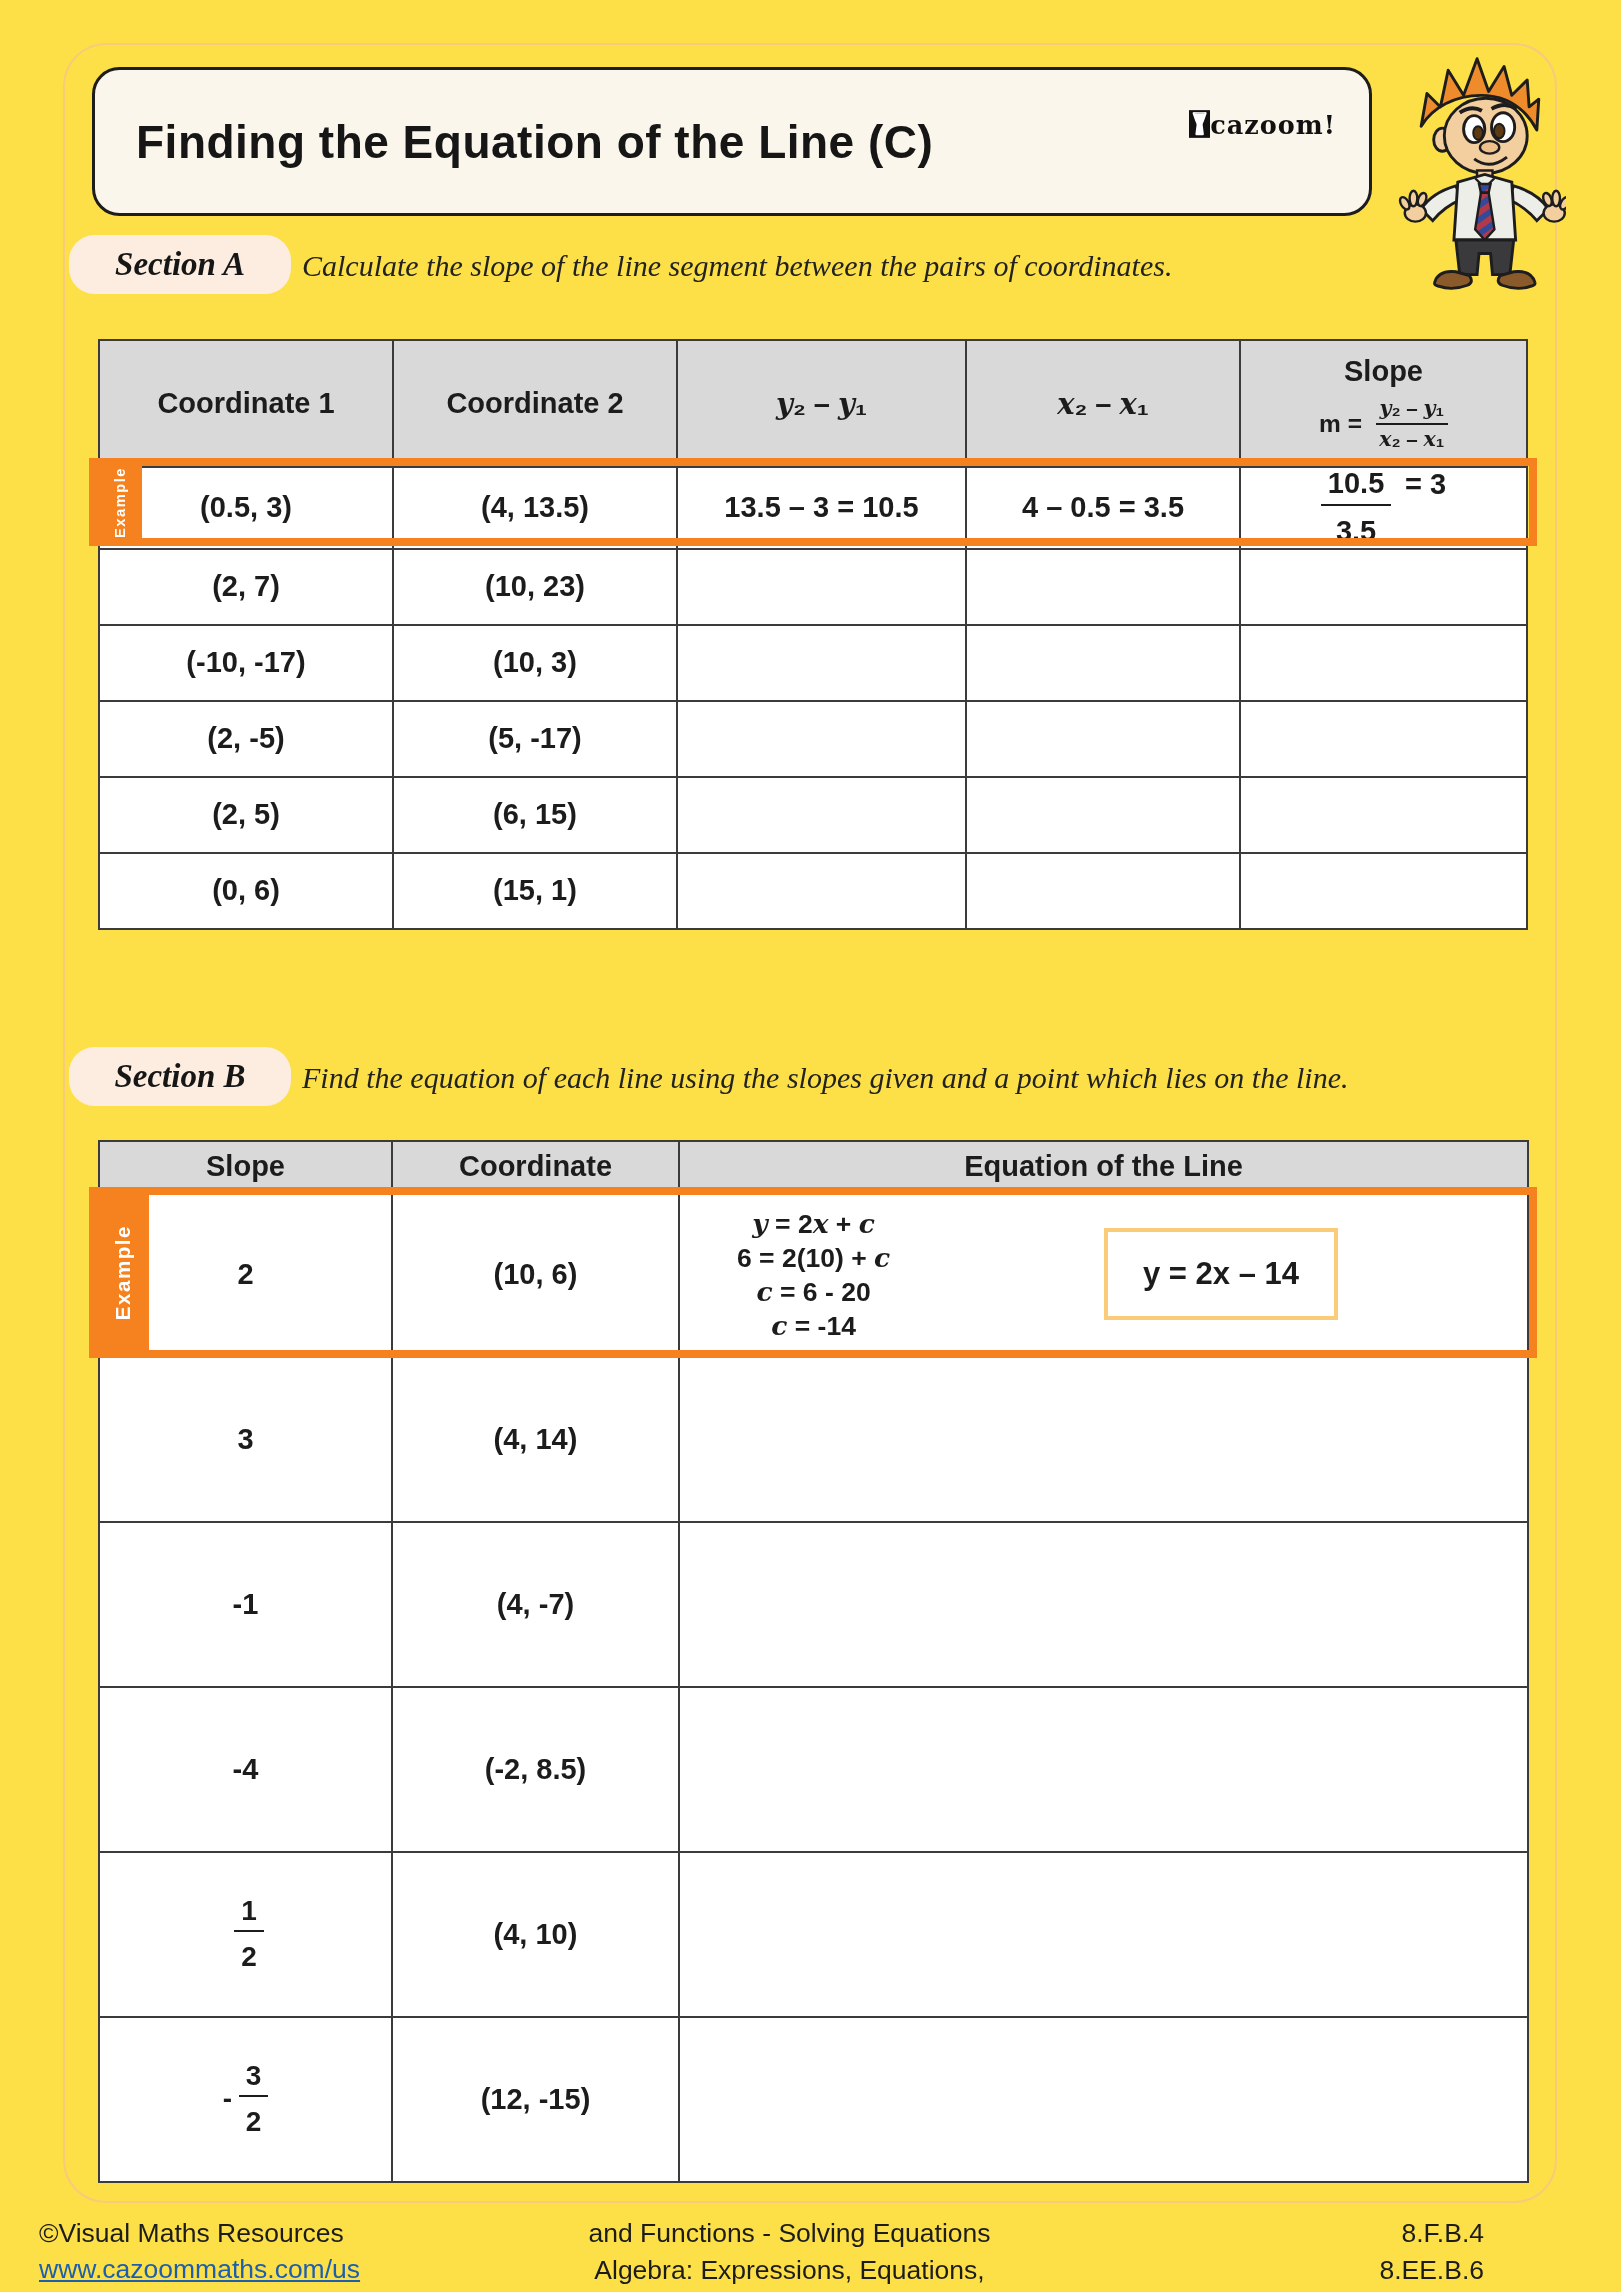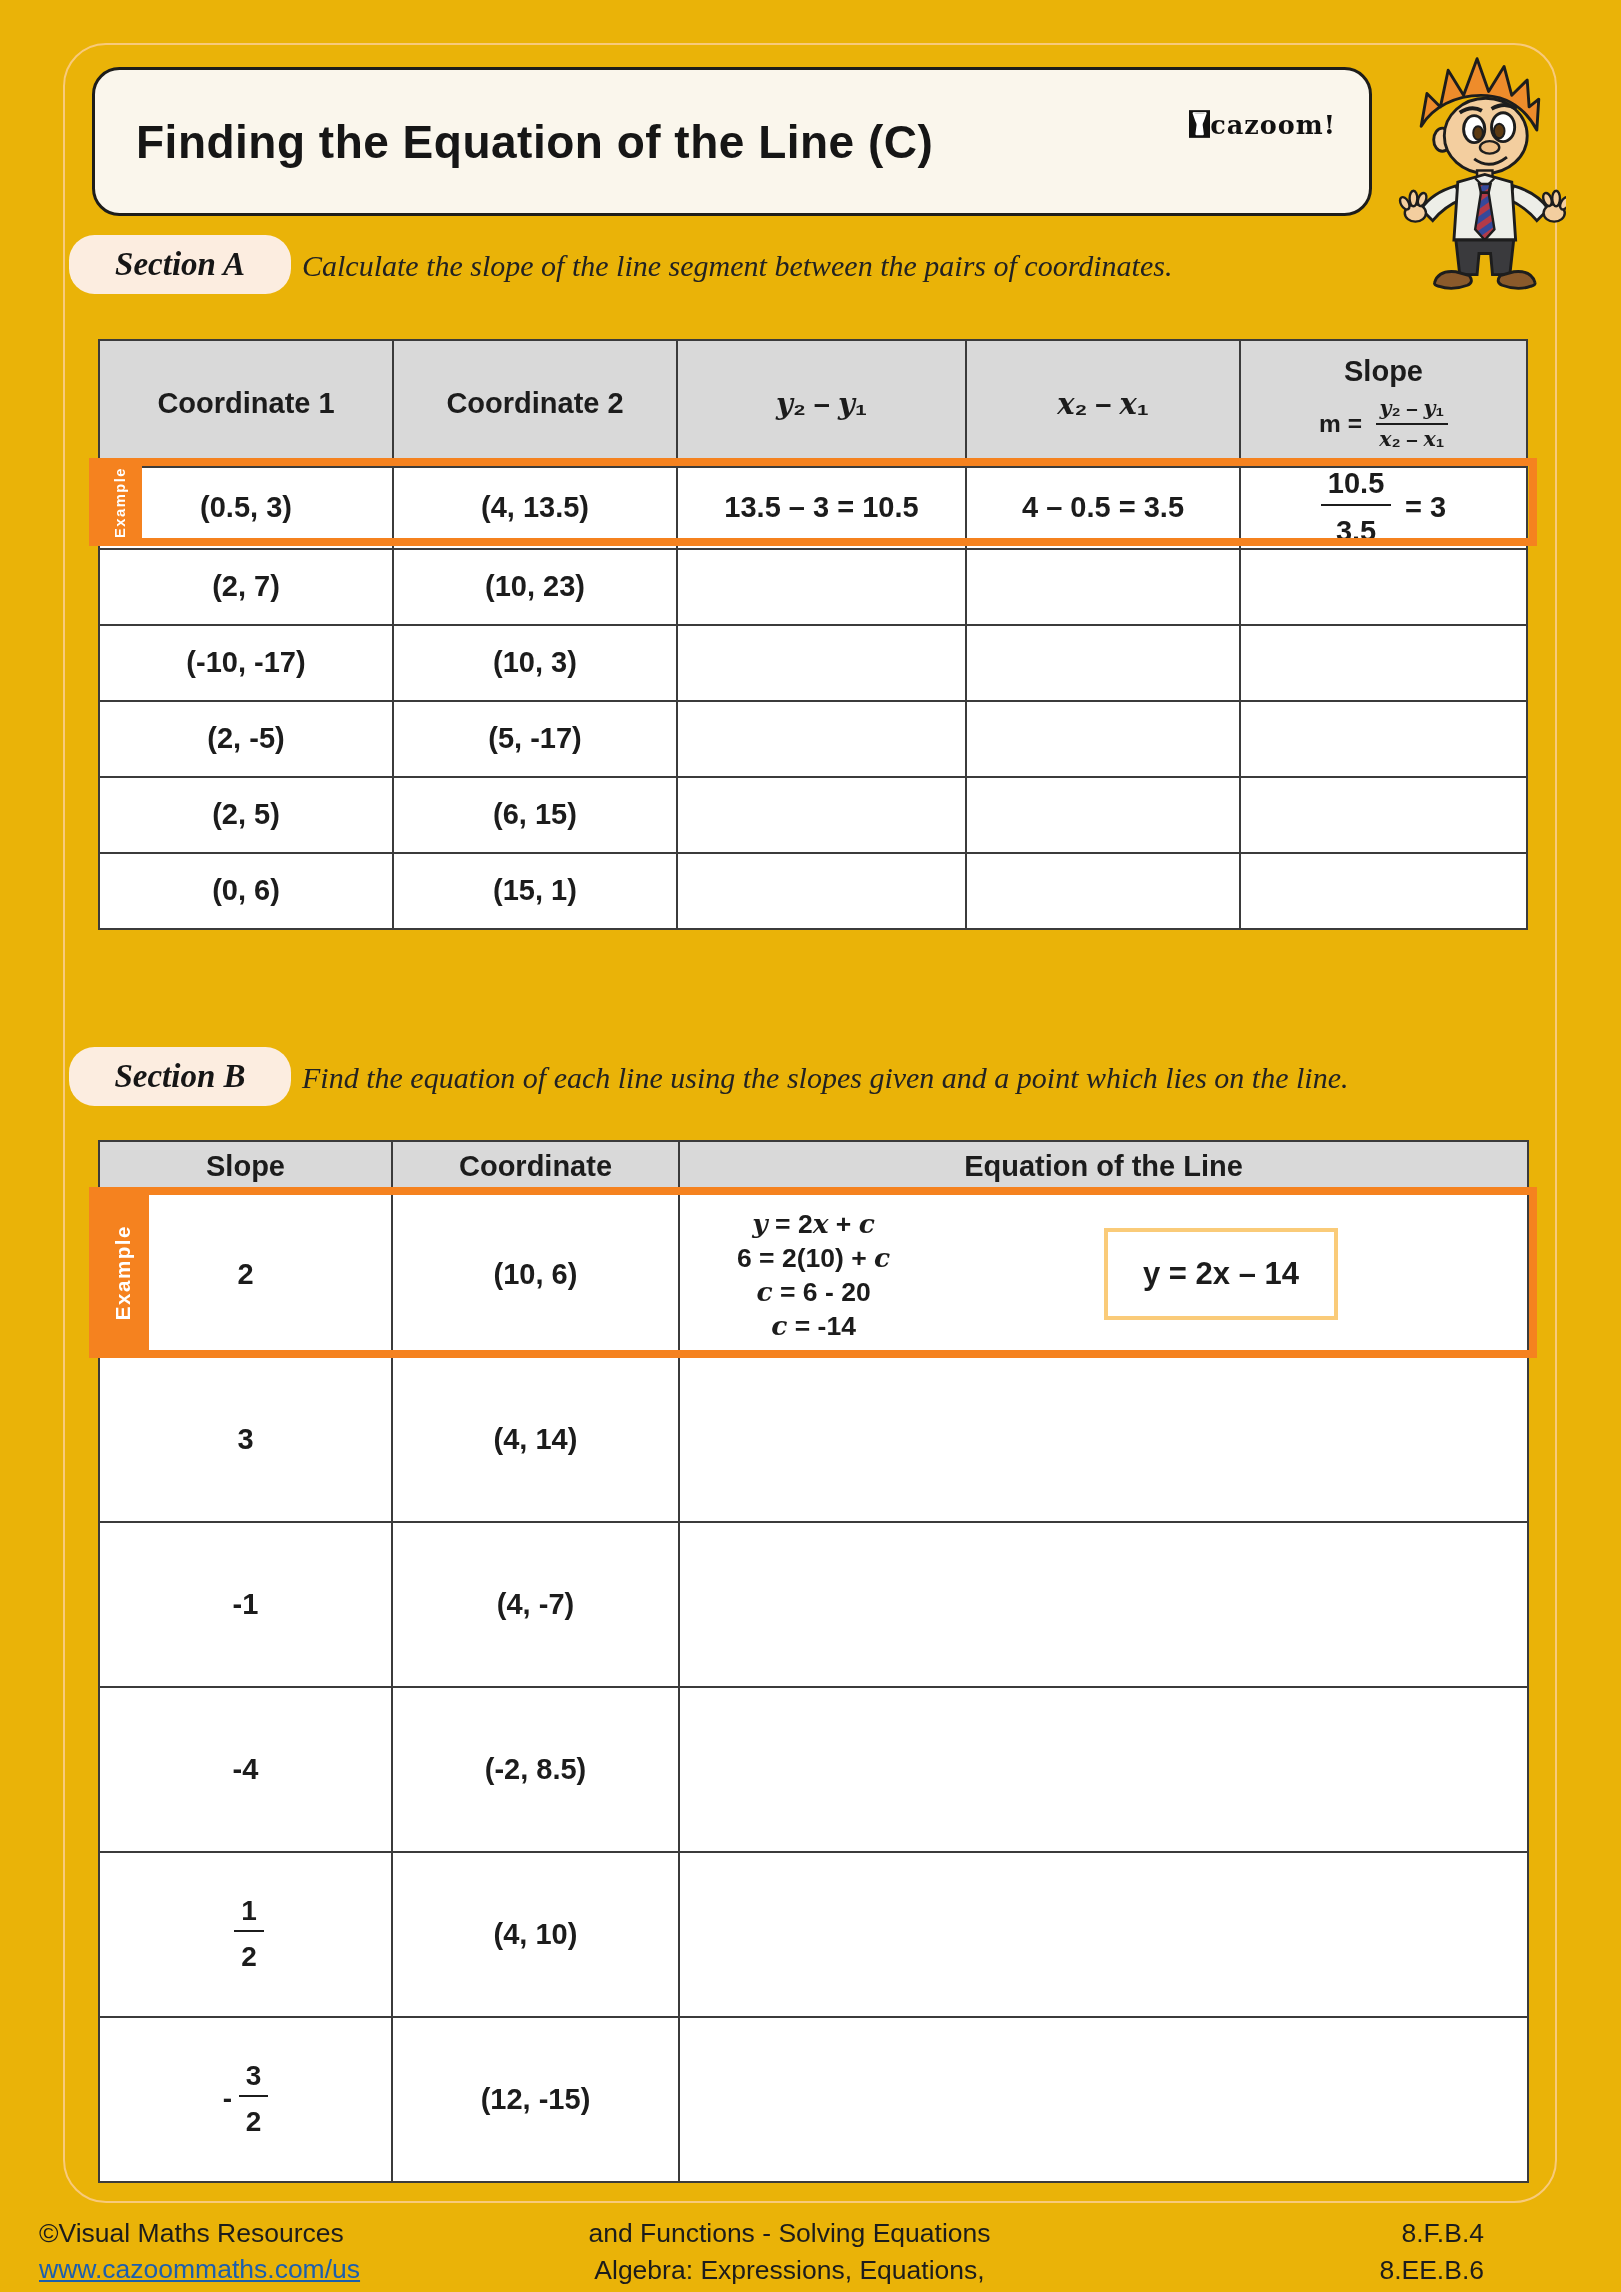--- a/index.html
+++ b/index.html
@@ -1,16 +1,16 @@
 <!DOCTYPE html>
 <html><head>
 <meta charset="utf-8">
 <style>
   html,body{margin:0;padding:0;background:#ffffff;}
-  .sheet{position:relative;width:1621px;height:2293px;background:#eab308;overflow:hidden;
+  .sheet{position:relative;width:1621px;height:2293px;background:#fde047;overflow:hidden;
          font-family:"Liberation Sans","DejaVu Sans",sans-serif;color:#1c1c1c;}
 
   
   .frame{position:absolute;left:63px;top:43px;width:1490px;height:2156px;
          border:2.9px solid #F8CA7B;border-radius:43px;}
 
   
   .title-box{position:absolute;left:92px;top:67px;width:1280px;height:149px;background:#FAF6EC;
              border:3.9px solid #1d1d1b;border-radius:27.4px;display:flex;align-items:center;box-sizing:border-box;}
   .title-text{font-size:46px;font-weight:bold;margin-left:41px;letter-spacing:0.5px;color:#161616;}
@@ -43,21 +43,21 @@
   #tableB tr.exrow{height:165px;}
   #tableB tr.drow{height:165px;}
 
   
   .mv{font-family:"DejaVu Serif","Liberation Serif",serif;font-style:italic;font-weight:bold;}
   .slope-head{display:flex;flex-direction:column;align-items:center;gap:7.8px;}
   .mrow{display:flex;align-items:center;gap:13.7px;font-size:24.5px;}
   .sfrac{display:inline-flex;flex-direction:column;align-items:center;font-size:20.6px;line-height:1.2;}
   .sfrac .fnum{border-bottom:2.5px solid #1c1c1c;padding:0 3.9px 2px;}
   .sfrac .fden{padding-top:2px;}
-  .exfrac{display:flex;align-items:center;justify-content:center;gap:13.7px;font-size:29px;}
+  .exfrac{display:flex;justify-content:center;gap:13.7px;font-size:29px;}
   .frac{display:inline-flex;flex-direction:column;align-items:center;line-height:1.1;}
   .frac .fnum{border-bottom:2.9px solid #1c1c1c;padding:0 6.9px 3.9px;}
   .frac .fden{padding-top:10px;}
   .bfrac{display:inline-flex;align-items:center;gap:6.9px;font-size:28px;font-weight:bold;}
 
   
   .ex-frame{position:absolute;border:8.8px solid #F5821F;box-sizing:border-box;pointer-events:none;}
   #exA{left:89px;top:458px;width:1448px;height:88px;}
   #exB{left:89px;top:1187px;width:1448px;height:171px;}
   .ex-tab{position:absolute;left:0;top:0;height:100%;background:#F5821F;color:#fff;

